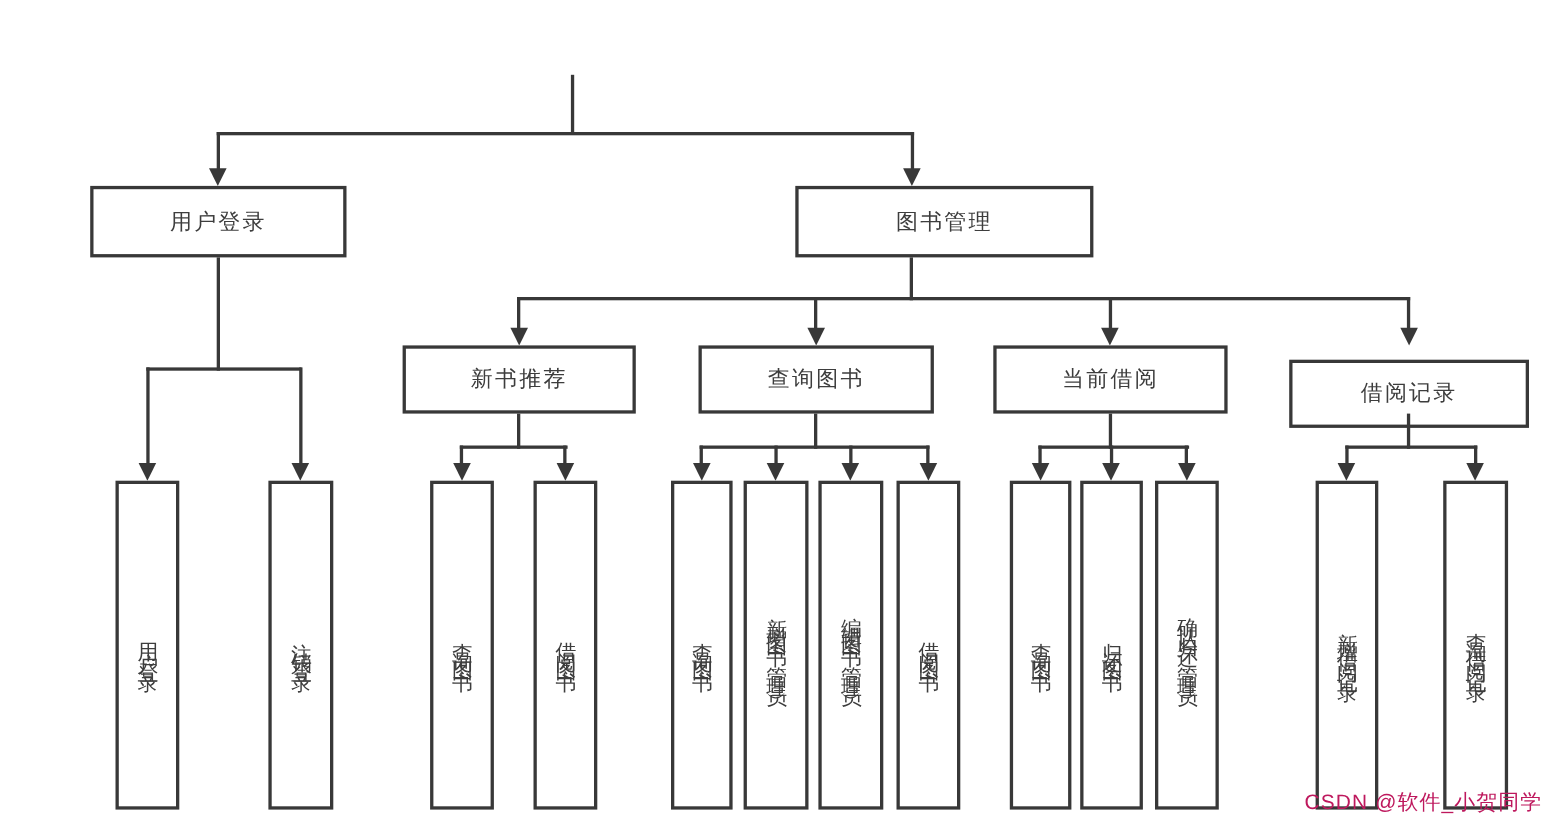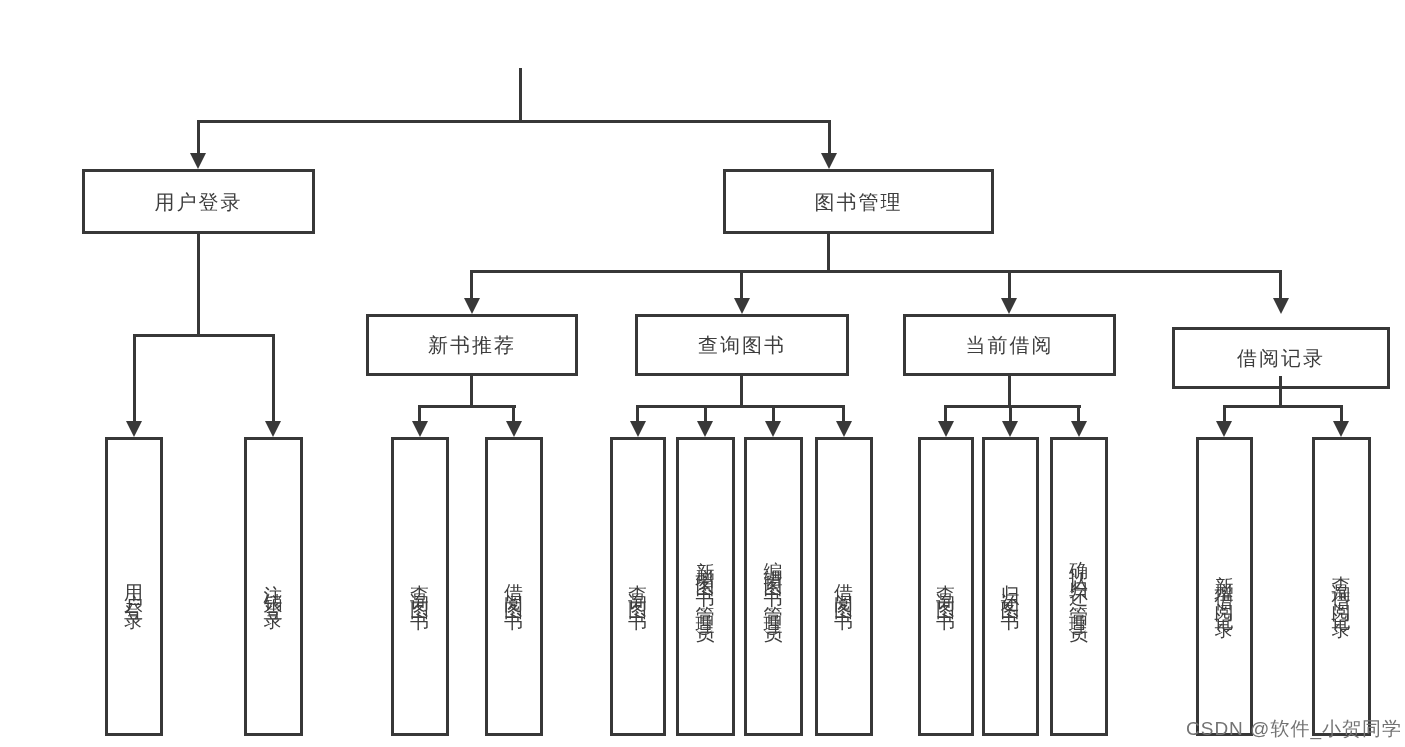--- a/index.html
+++ b/index.html
@@ -21,21 +21,21 @@
     font-size:19px;color:#3d3d3d;letter-spacing:9px;line-height:1;white-space:nowrap;
   }
   .l{position:absolute;background:#383838;}
   .a{
     position:absolute;width:0;height:0;
     border-left:8px solid transparent;border-right:8px solid transparent;
     border-top:16px solid #383838;
   }
   .watermark{
     position:absolute;left:1186px;top:716px;z-index:10;
-    font-size:19px;color:#737373;letter-spacing:1px;white-space:nowrap;
+    font-size:19px;color:#be185d;letter-spacing:1px;white-space:nowrap;
   }
 </style>
 </head>
 <body>
 
 <div id="canvas">
 
 
   <div class="l" style="left:519px;top:68px;width:3px;height:54px;"></div>
   <div class="l" style="left:197px;top:120px;width:634px;height:3px;"></div>

